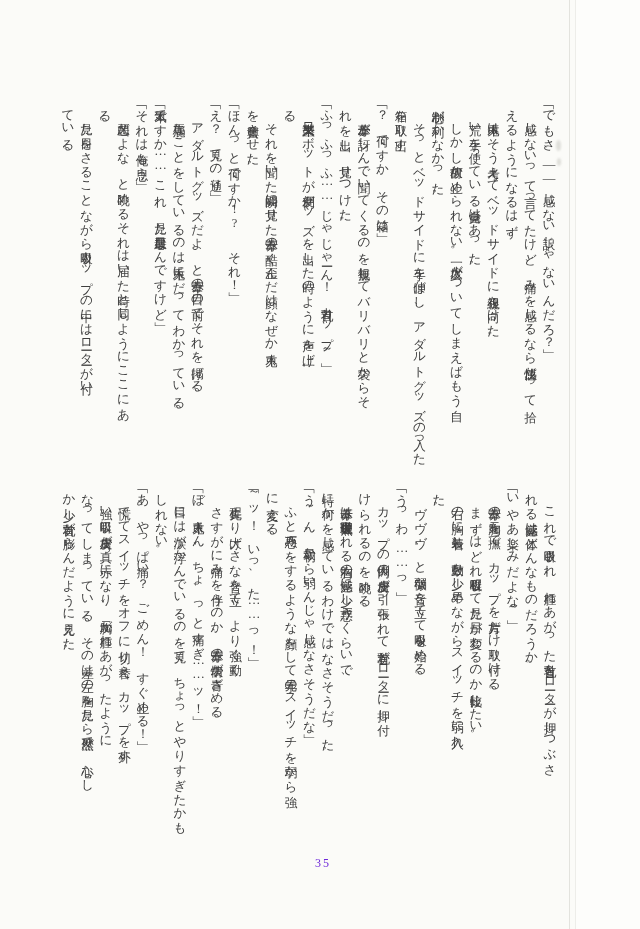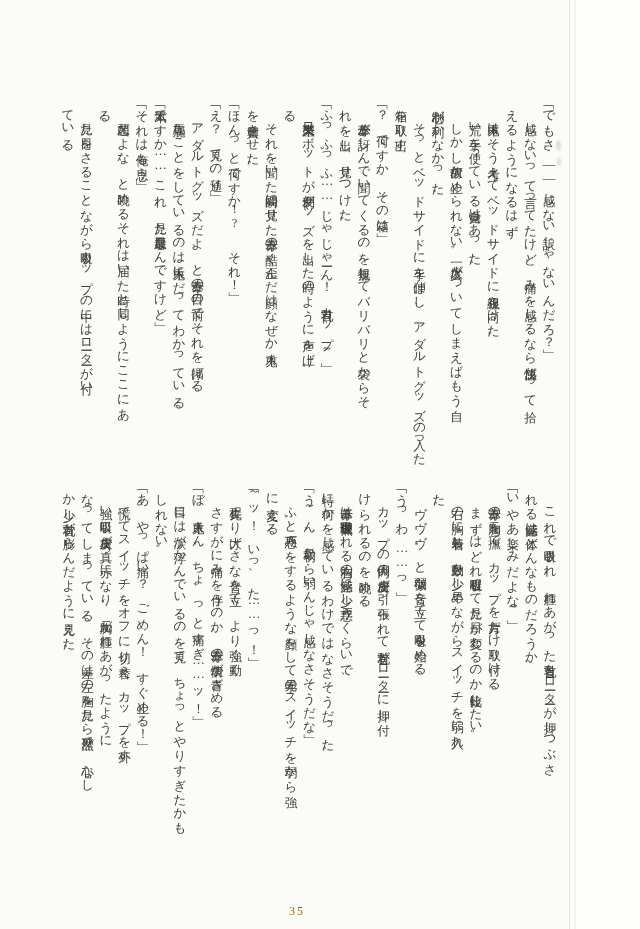--- a/index.html
+++ b/index.html
@@ -45,25 +45,24 @@
   .bottom-block {
     top: 485px;
     right: 81px;
     height: 356px;
   }
   .pageno {
     position: absolute;
     top: 856px;
     left: 289px;
     width: 42px;
-    text-align: left;
+    text-align: right;
     font-size: 12px;
     letter-spacing: 2px;
-    color: #a16207;
-    margin-top: 48px;
+    color: #6d28d9;
   }
   
   .fold-line {
     position: absolute;
     top: 0;
     bottom: 0;
     width: 1px;
   }
   .fold-a { left: 569px; background: rgba(188, 188, 180, 0.38); }
   .fold-b { left: 575px; background: rgba(188, 188, 180, 0.22); }

